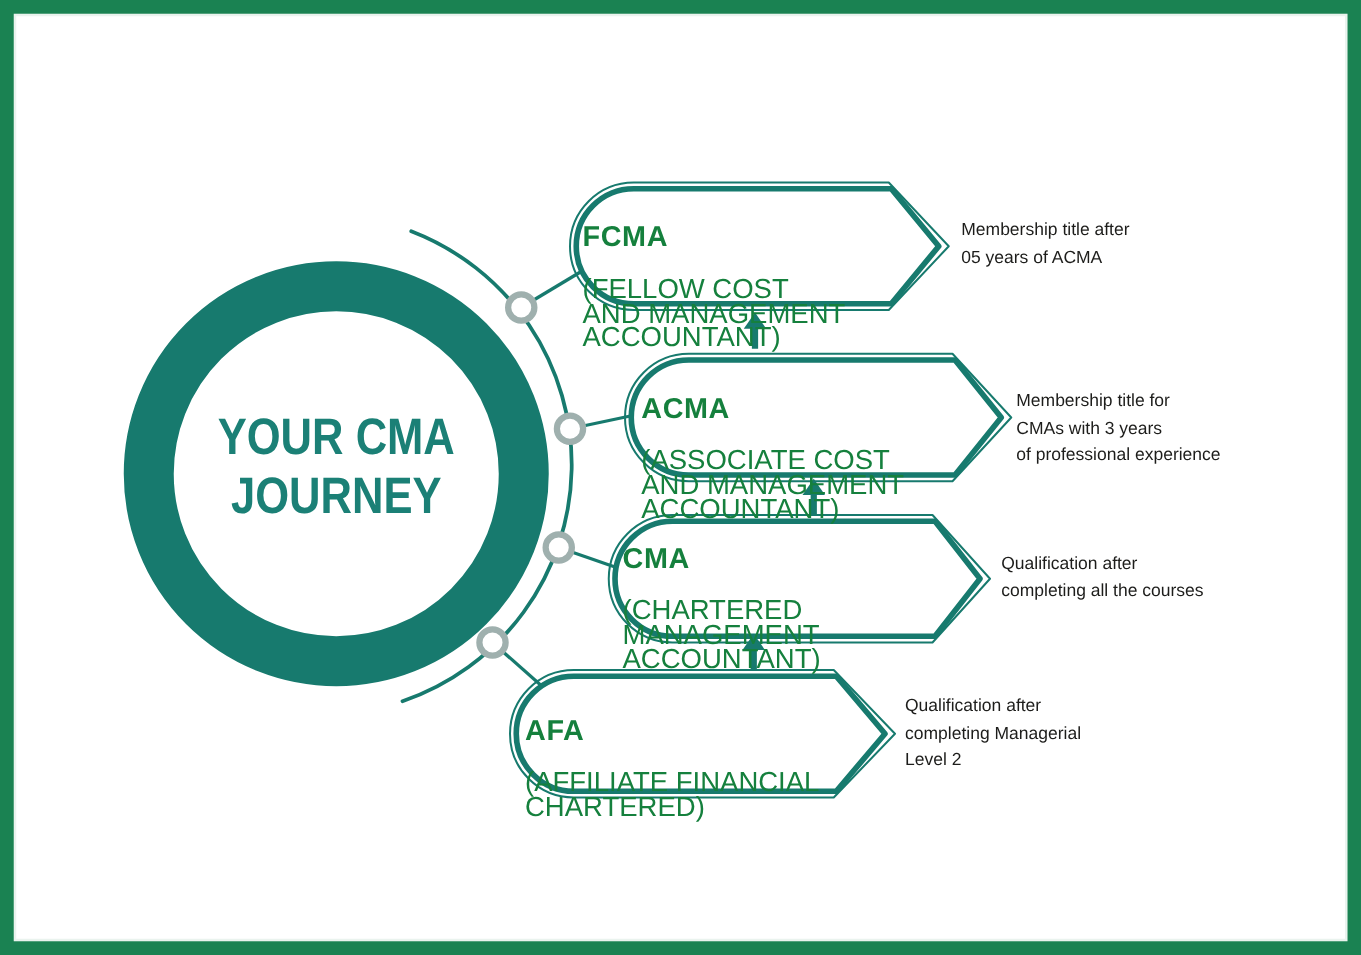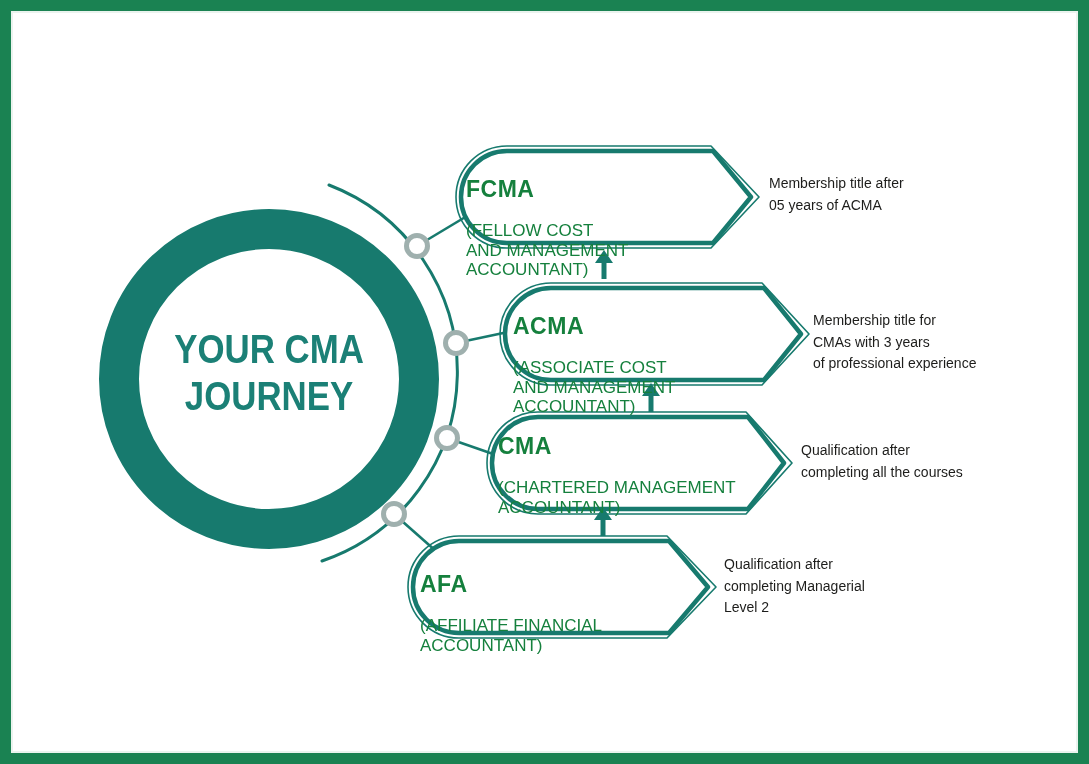--- a/index.html
+++ b/index.html
@@ -28,21 +28,21 @@
   .badge-text{
     color:#15803d;
   }
   .badge-code{
     font-weight:bold;
     font-size:23px;
     line-height:27px;
     letter-spacing:0.5px;
   }
   .badge-name{
-    font-size:17px;
+    font-size:22px;
     line-height:19.5px;
     white-space:pre-line;
   }
   .note{
     color:#1d1d1b;
     font-size:14px;
     line-height:21.5px;
     text-align:left;
   }
 </style>
@@ -126,21 +126,21 @@
 
   <div class="txt badge-text" style="left:487px; top:404px; width:280px;">
     <div class="badge-code">CMA</div>
     <div class="badge-name">(CHARTERED MANAGEMENT
 ACCOUNTANT)</div>
   </div>
 
   <div class="txt badge-text" style="left:409px; top:542px; width:280px;">
     <div class="badge-code">AFA</div>
     <div class="badge-name">(AFFILIATE FINANCIAL
-ACCOUNTANT)</div>
+CHARTERED)</div>
   </div>
 
   <div class="txt note" style="left:758px; top:162px; width:250px;">Membership title after
 05 years of ACMA</div>
 
   <div class="txt note" style="left:802px; top:289px; width:250px;margin-top:10px;">Membership title for
 CMAs with 3 years
 of professional experience</div>
 
   <div class="txt note" style="left:790px; top:429px; width:250px;">Qualification after

